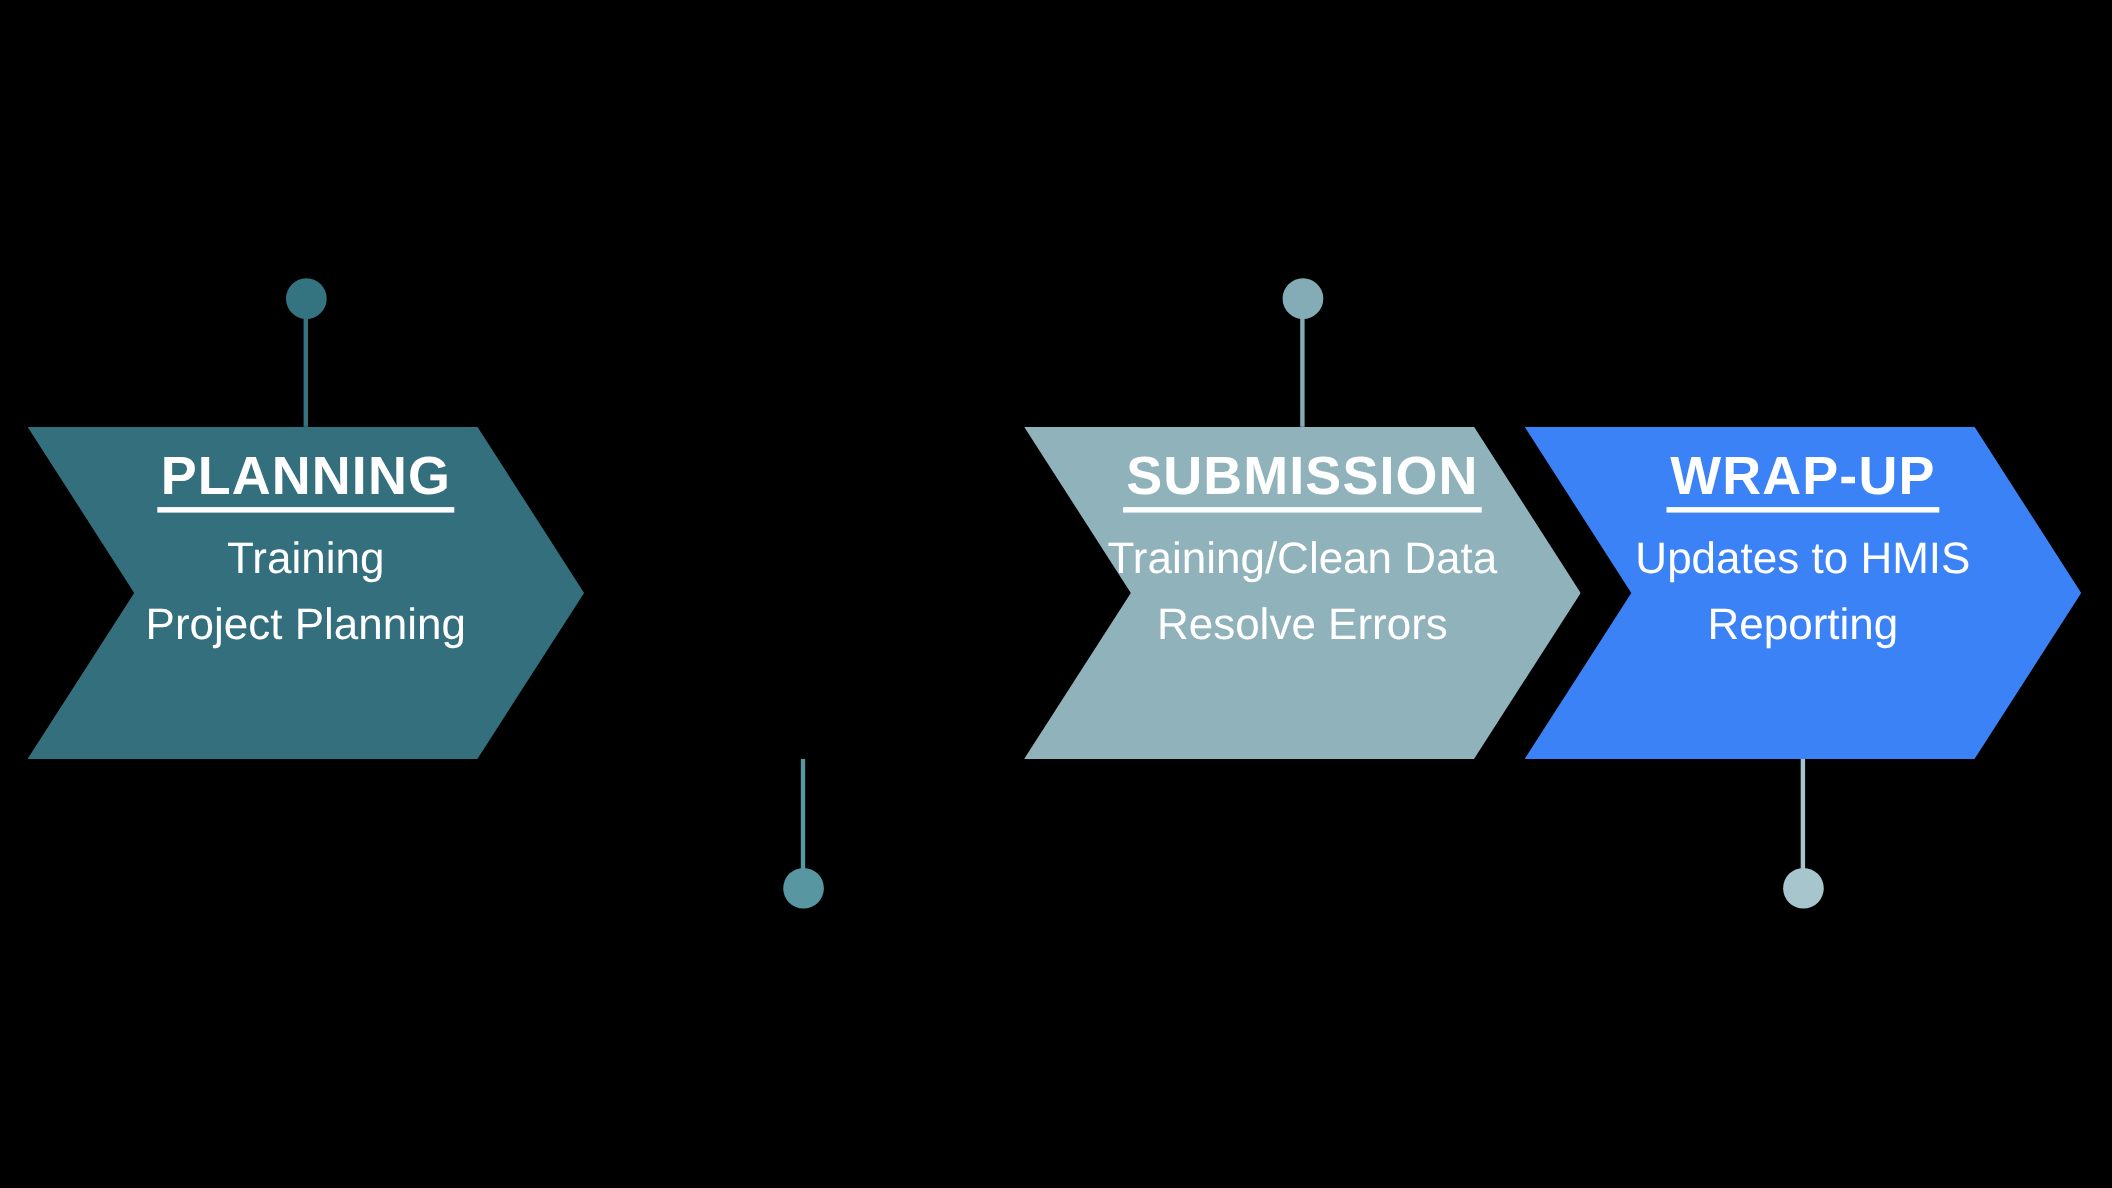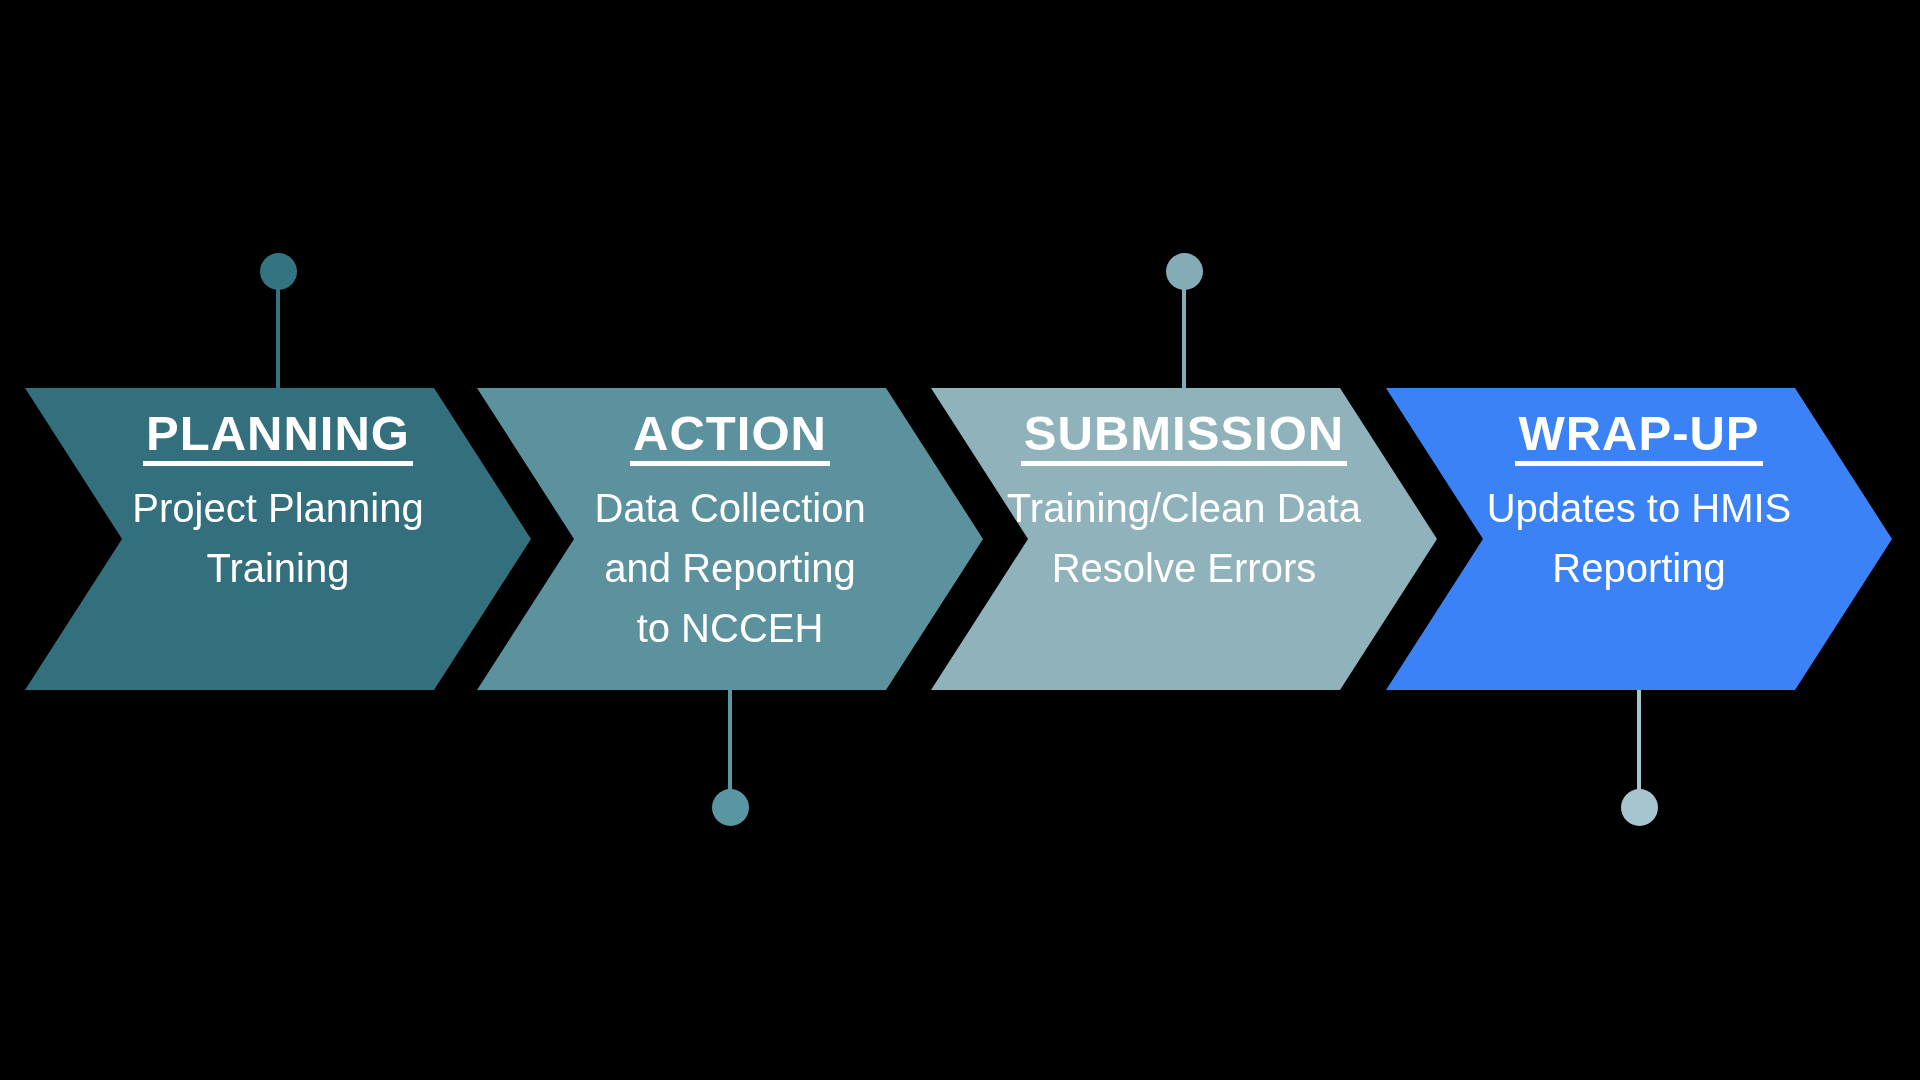--- a/index.html
+++ b/index.html
@@ -66,36 +66,26 @@
 </style>
 </head>
 <body>
 
 <div id="stage" style="background: rgb(0, 0, 0);">
     <div class="chevron-step" style="left: 25px; background: rgb(51, 111, 125);">
     <h2 class="step-title">
       <span class="underline">PLANNING</span>
     </h2>
     <div class="step-details">
+        <div class="step-detail-line">Training</div>
         <div class="step-detail-line">Project Planning</div>
-        <div class="step-detail-line">Training</div>
       </div>
   </div>
     <div class="connector-line top" style="left: 276px; background: rgb(52, 116, 129);"></div>
     <div class="timeline-dot" style="left: 259.5px; top: 252.5px; background: rgb(52, 116, 129);"></div>
-    <div class="chevron-step" style="left: 477px; background: rgb(92, 146, 158);">
-    <h2 class="step-title">
-      <span class="underline">ACTION</span>
-    </h2>
-    <div class="step-details">
-        <div class="step-detail-line">Data Collection</div>
-        <div class="step-detail-line">and Reporting</div>
-        <div class="step-detail-line">to NCCEH</div>
-      </div>
-  </div>
     <div class="connector-line bottom" style="left: 728px; background: rgb(88, 150, 162);"></div>
     <div class="timeline-dot" style="left: 711.5px; top: 788.5px; background: rgb(88, 150, 162);"></div>
     <div class="chevron-step" style="left: 931px; background: rgb(143, 178, 187); text-align: center;">
     <h2 class="step-title">
       <span class="underline">SUBMISSION</span>
     </h2>
     <div class="step-details">
         <div class="step-detail-line">Training/Clean Data</div>
         <div class="step-detail-line">Resolve Errors</div>
       </div>

